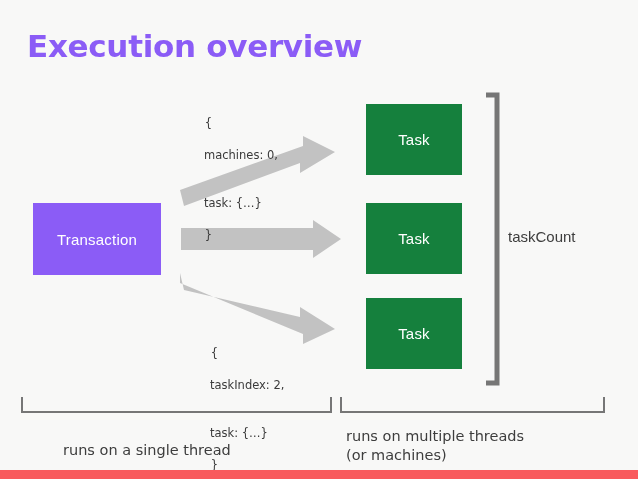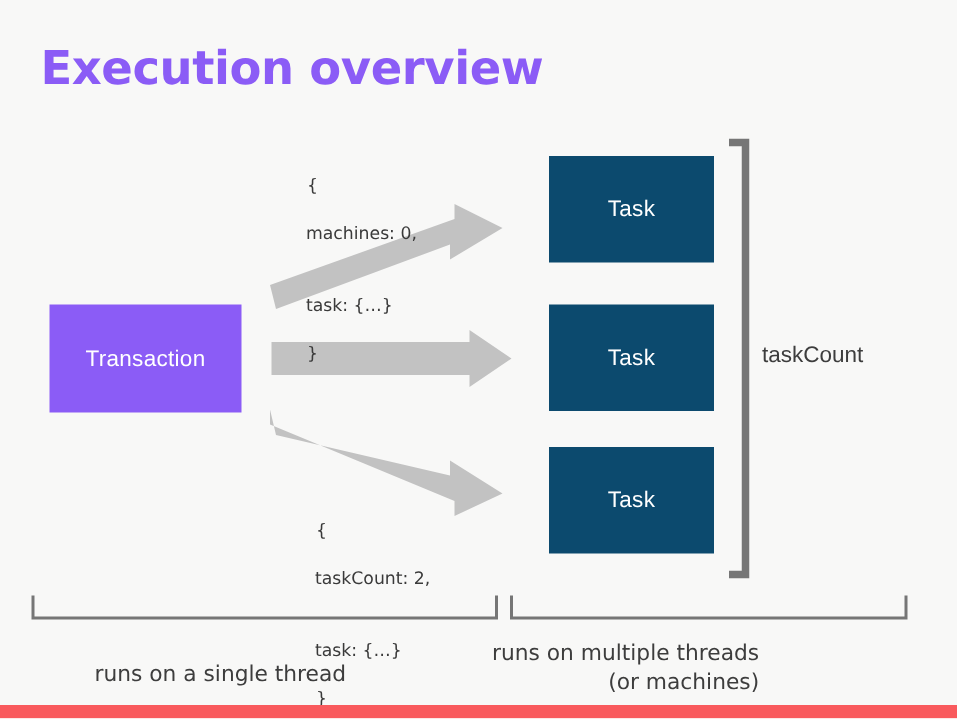--- a/index.html
+++ b/index.html
@@ -44,23 +44,23 @@
   }
   #transaction-box {
     left: 33px;
     top: 203px;
     width: 128px;
     height: 72px;
     background: #8b5cf6;
   }
   .task-box {
     left: 366px;
-    width: 110px;
+    width: 96px;
     height: 71px;
-    background: #0c4a6e;
+    background: #15803d;
   }
   #task-box-0 { top: 104px; }
   #task-box-1 { top: 203px; }
   #task-box-2 { top: 298px; }
 
   
   .code-snippet {
     position: absolute;
     font-family: "DejaVu Sans", sans-serif;
     font-size: 11.5px;
@@ -96,21 +96,21 @@
   
   .bracket-label {
     position: absolute;
     font-family: "DejaVu Sans", sans-serif;
     font-size: 14.5px;
     color: #3d3d3d;
     line-height: 19px;
     white-space: pre-line;
   }
   #label-single-thread { left: 63px; top: 441px; }
-  #label-multi-thread  { left: 328px; top: 427px; text-align: right; }
+  #label-multi-thread  { left: 346px; top: 427px; }
 
   
   #accent-bar {
     position: absolute;
     left: 0;
     bottom: 0;
     width: 638px;
     height: 9px;
     background: #f95a5d;
   }
@@ -145,21 +145,21 @@
 
   <div class="code-snippet" id="code-top">
     <span>{</span>
     <span class="code-indent">machines: 0,</span>
     <span class="code-indent">task: {…}</span>
     <span>}</span>
   </div>
 
   <div class="code-snippet" id="code-bottom">
     <span>{</span>
-    <span class="code-indent">taskCount: 2,</span>
+    <span class="code-indent">taskIndex: 2,</span>
     <span class="code-indent">task: {…}</span>
     <span>}</span>
   </div>
 
   <div id="taskcount-label">taskCount</div>
 
   <div class="bracket-label" id="label-single-thread">runs on a single thread</div>
   <div class="bracket-label" id="label-multi-thread">runs on multiple threads
 (or machines)</div>
 

